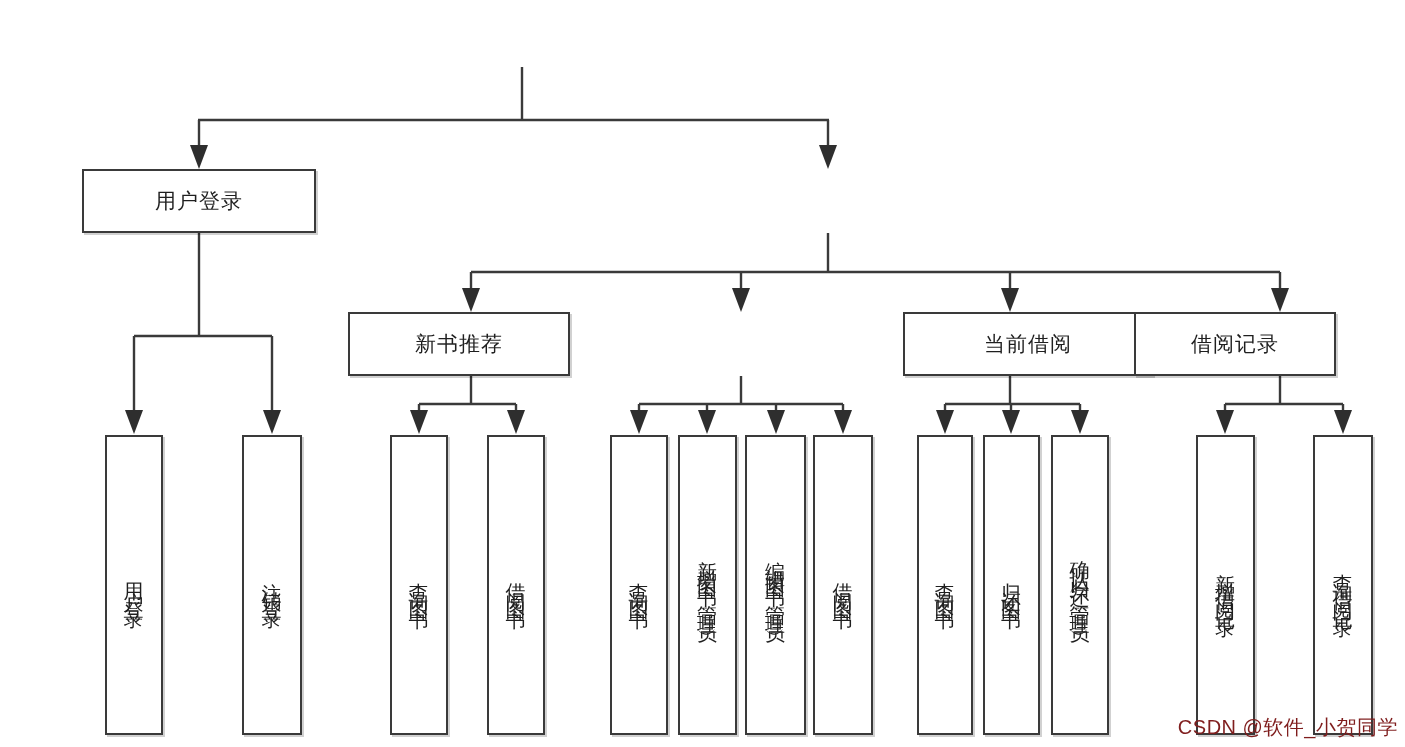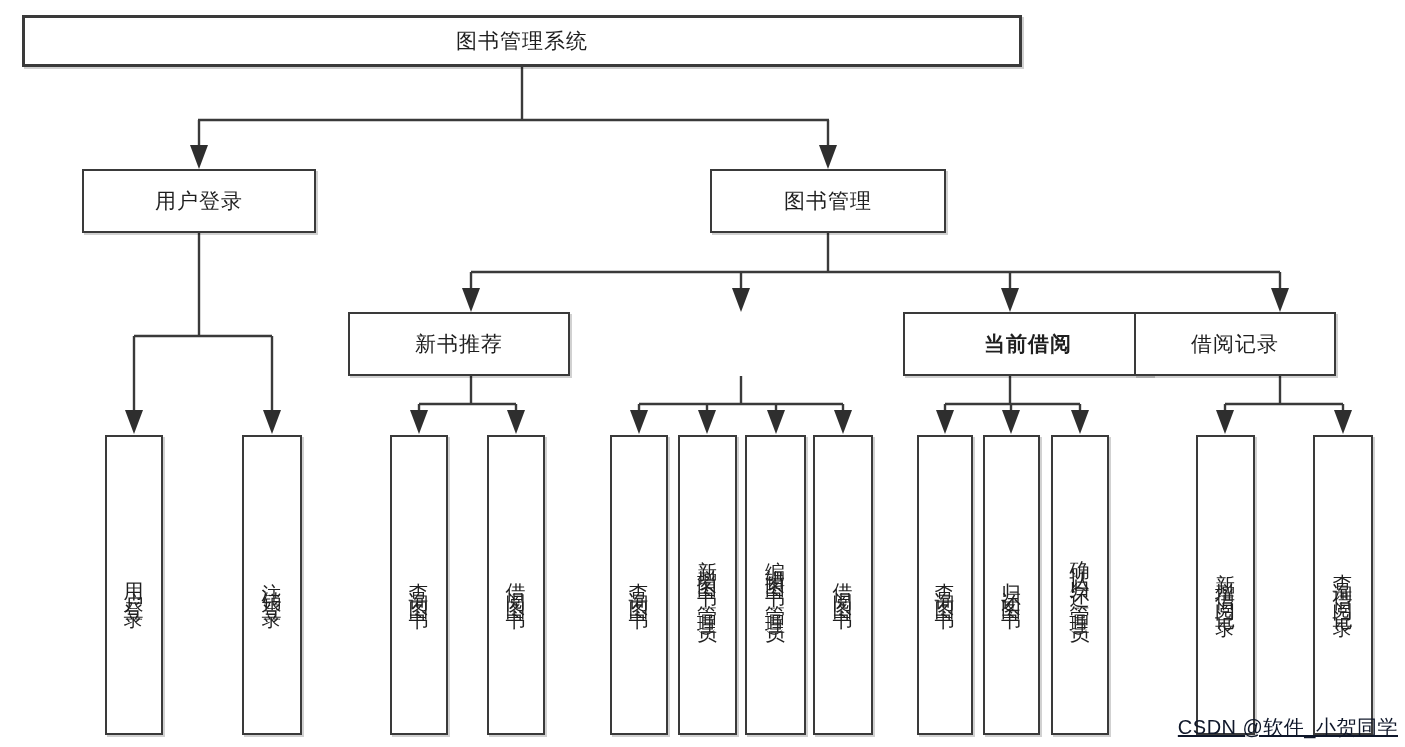--- a/index.html
+++ b/index.html
@@ -27,24 +27,23 @@
     font-size:20px;
     writing-mode:vertical-rl;
     text-orientation:mixed;
     letter-spacing:9px;
     line-height:1;
   }
   .watermark{
     position:absolute;
     right:7px;bottom:6px;
     font-size:20px;
-    color:#0f172a;
+    color:#7f1d1d;
     letter-spacing:0.5px;
     white-space:nowrap;
-    text-decoration:underline;
   }
   .wire{stroke:#3a3a3a;stroke-width:2.4;fill:none;}
   .head{fill:#2e2e2e;stroke:none;}
 </style>
 </head>
 <body>
 
 <div id="canvas">
 
   <svg id="wires" viewBox="0 0 1405 747" xmlns="http://www.w3.org/2000/svg">
@@ -116,27 +115,25 @@
     <g>
       <line class="wire" x1="1280" y1="376" x2="1280" y2="405"></line>
       <line class="wire" x1="1225" y1="404" x2="1343" y2="404"></line>
       <line class="wire" x1="1225" y1="404" x2="1225" y2="414"></line>
       <polygon class="head" points="1216,410 1234,410 1225,434"></polygon>
       <line class="wire" x1="1343" y1="404" x2="1343" y2="414"></line>
       <polygon class="head" points="1334,410 1352,410 1343,434"></polygon>
     </g>
   </svg>
 
-  <div class="box lvl1" style="left:22px;top:15px;width:1000px;height:52px;">图书管理系统</div>
 
   <div class="box lvl2" style="left:82px;top:169px;width:234px;height:64px;">用户登录</div>
-  <div class="box lvl2" style="left:710px;top:169px;width:236px;height:64px;">图书管理</div>
 
   <div class="box lvl3" style="left:348px;top:312px;width:222px;height:64px;">新书推荐</div>
-  <div class="box lvl3" style="left:903px;top:312px;width:250px;height:64px;font-weight:bold;">当前借阅</div>
+  <div class="box lvl3" style="left:903px;top:312px;width:250px;height:64px;">当前借阅</div>
   <div class="box lvl3" style="left:1134px;top:312px;width:202px;height:64px;">借阅记录</div>
 
   <div class="box leaf" style="left:105px;top:435px;width:58px;height:300px;">用户登录</div>
   <div class="box leaf" style="left:242px;top:435px;width:60px;height:300px;">注销登录</div>
 
   <div class="box leaf" style="left:390px;top:435px;width:58px;height:300px;">查询图书</div>
   <div class="box leaf" style="left:487px;top:435px;width:58px;height:300px;">借阅图书</div>
 
   <div class="box leaf" style="left:610px;top:435px;width:58px;height:300px;">查询图书</div>
   <div class="box leaf" style="left:678px;top:435px;width:59px;height:300px;">新增图书（管理员）</div>

